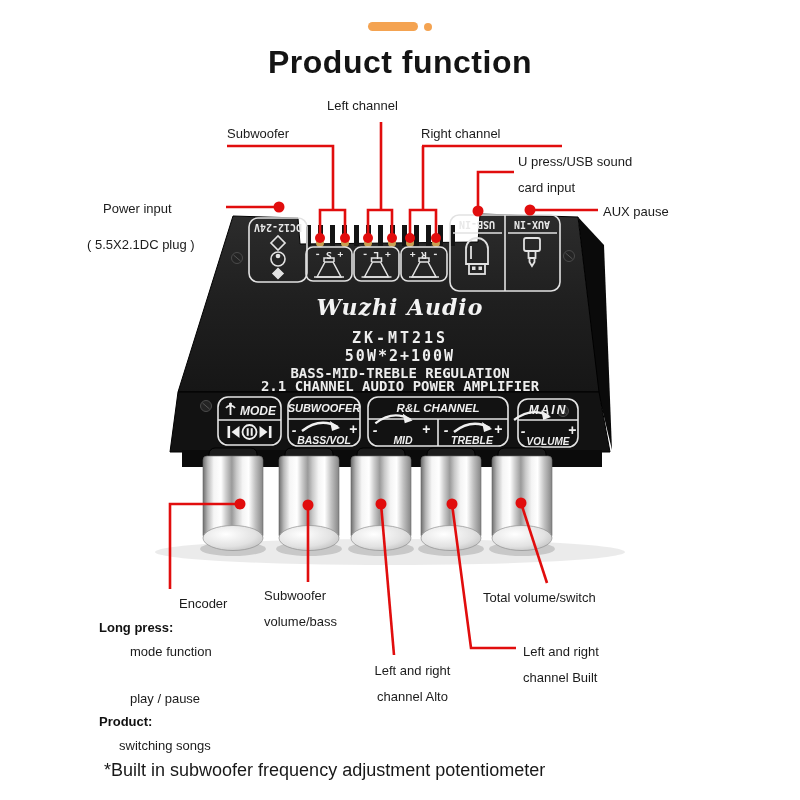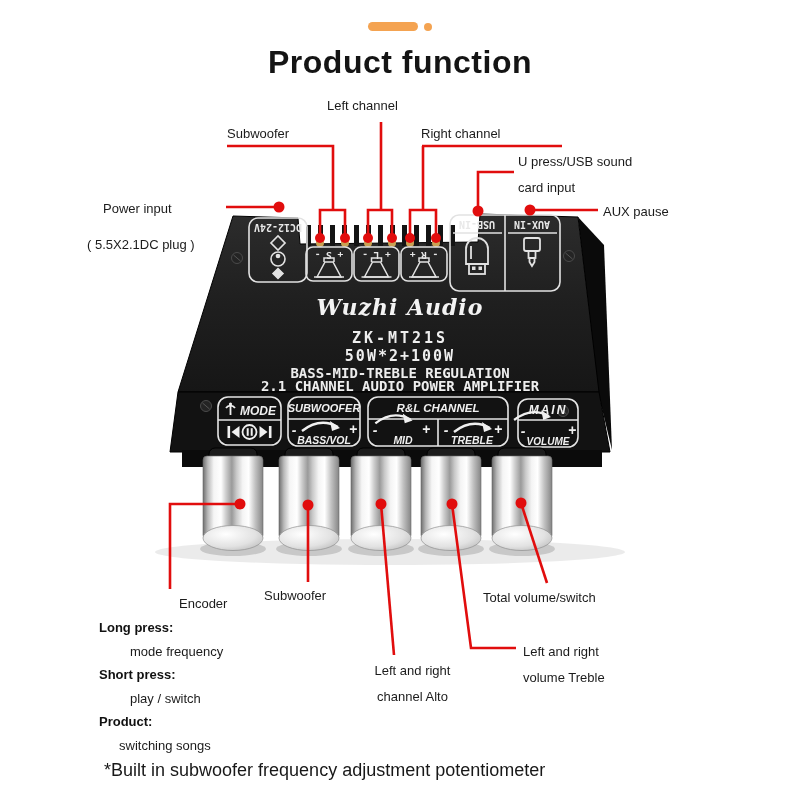--- a/index.html
+++ b/index.html
@@ -310,36 +310,36 @@
     <div>U press/USB sound</div>
     <div>card input</div>
   </div>
   <div class="lbl" style="left:603px;top:199px;">AUX pause</div>
 
   <div class="lbl" style="left:103px;top:196px;">Power input</div>
   <div class="lbl" style="left:87px;top:232px;text-align:center;">( 5.5X2.1DC plug )</div>
 
   <div class="lbl" style="left:138px;top:591px;margin-left:41px;">Encoder</div>
   <div class="lbl bold" style="left:99px;top:615px;">Long press:</div>
-  <div class="lbl" style="left:130px;top:639px;">mode frequency</div>
-  <div class="lbl bold" style="left:99px;top:662px;">Short press:</div>
-  <div class="lbl" style="left:130px;top:686px;">play / switch</div>
+  <div class="lbl" style="left:130px;top:639px;">mode function</div>
+  <div class="lbl" style="left:130px;top:686px;">play / pause</div>
   <div class="lbl bold" style="left:99px;top:709px;">Product:</div>
   <div class="lbl" style="left:119px;top:733px;">switching songs</div>
 
   <div class="lbl two-line" style="left:264px;top:583px;">
     <div>Subwoofer</div>
+    <div>volume/bass</div>
   </div>
 
   <div class="lbl" style="left:483px;top:585px;">Total volume/switch</div>
 
   <div class="lbl two-line center" style="left:345px;top:658px;width:135px;">
     <div>Left and right</div>
     <div>channel Alto</div>
   </div>
 
   <div class="lbl two-line" style="left:523px;top:639px;">
     <div>Left and right</div>
-    <div>volume Treble</div>
+    <div>channel Built</div>
   </div>
 
   <div class="footnote">*Built in subwoofer frequency adjustment potentiometer</div>
 </div>
 
 </body></html>

